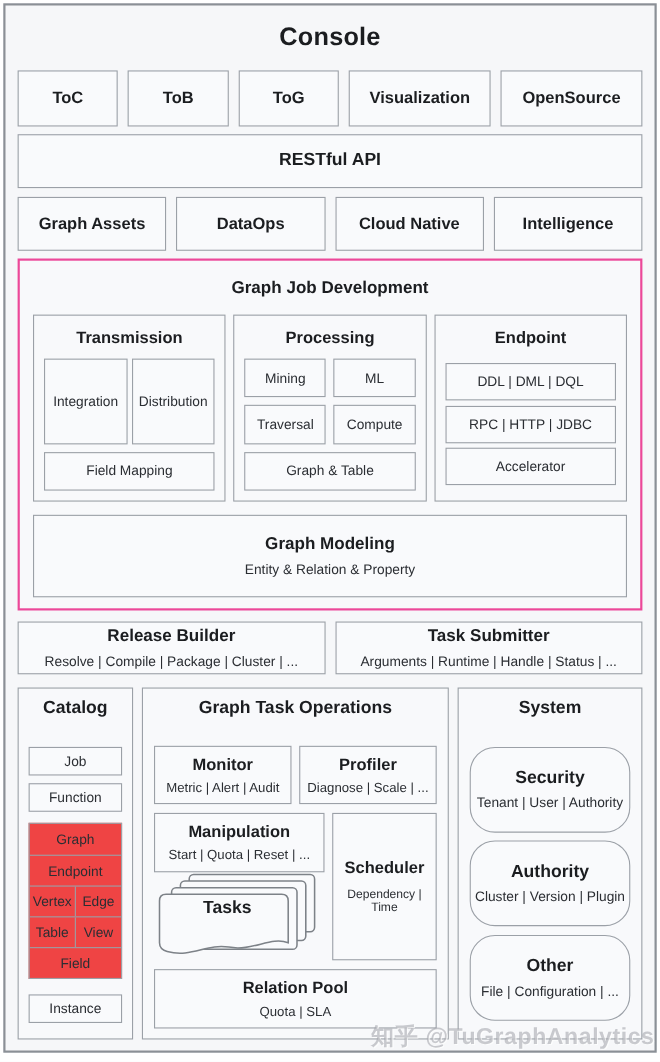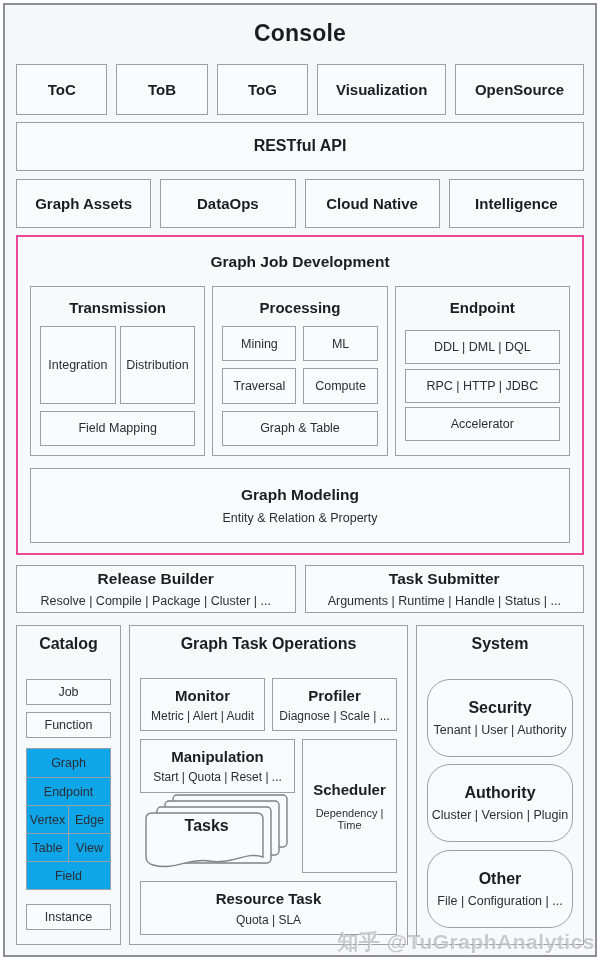--- a/index.html
+++ b/index.html
@@ -73,40 +73,40 @@
 
   
   .bottom { flex: 1; display: flex; gap: 8px; }
   .panel { border: 1px solid #9ba0a7; background: #f8f9fb; display: flex; flex-direction: column; }
   .panel-title { text-align: center; font-size: 16px; font-weight: bold; padding: 9px 0 4px 0; }
 
   .catalog { width: 105px; padding: 0 9px 9px 9px; }
   .cat-body { display: flex; flex-direction: column; flex: 1; padding-top: 22px; }
   .cat-item { height: 26px; font-size: 12.5px; color: #2b2e33; }
   .cat-item + .cat-item { margin-top: 7px; }
-  .cat-group { margin-top: 10px; border: 1px solid #9ba0a7; background: #0ea5e9; }
+  .cat-group { margin-top: 10px; border: 1px solid #9ba0a7; background: #ef4444; }
   .cat-row { display: flex; height: 28px; }
   .cat-row + .cat-row { border-top: 1px solid #9ba0a7; }
   .cat-cell {
     flex: 1 1 0; display: flex; align-items: center; justify-content: center;
     font-size: 12.5px; color: #2b2e33;
   }
   .cat-cell + .cat-cell { border-left: 1px solid #9ba0a7; }
   .cat-last { margin-top: 14px; }
 
   .gto { flex: 1; padding: 0 10px 9px 10px; }
   .gto-body { display: flex; flex-direction: column; flex: 1; padding-top: 21px; }
   .gto-row1 { display: flex; gap: 7px; height: 53px; }
   .duo { flex: 1 1 0; flex-direction: column; justify-content: center; gap: 5px; }
   .duo-title { font-size: 15px; font-weight: bold; }
   .duo-sub { font-size: 12px; color: #2b2e33; }
   .gto-mid { display: flex; gap: 7px; flex: 1; margin-top: 8px; }
   .gto-left { flex: 1; display: flex; flex-direction: column; }
   .manipulation { height: 54px; flex-direction: column; justify-content: center; gap: 5px; }
-  .tasks-wrap { flex: 1; display: flex; align-items: center; justify-content: flex-end; position: relative; }
+  .tasks-wrap { flex: 1; display: flex; align-items: center; justify-content: center; position: relative; }
   .tasks-label {
     position: absolute; left: 0; top: 24px; width: 86%;
     text-align: center; font-size: 16px; font-weight: bold;
   }
   .scheduler { width: 95px; flex-direction: column; justify-content: center; gap: 9px; padding: 4px; }
   .sched-sub { font-size: 11px; color: #2b2e33; }
   .resource-pool { margin-top: 8px; height: 54px; flex-direction: column; justify-content: center; gap: 6px; }
 
   .system { width: 168px; padding: 0 10px 9px 10px; }
   .sys-body { display: flex; flex-direction: column; flex: 1; justify-content: space-evenly; padding-top: 14px; }
@@ -266,21 +266,21 @@
               <div class="tasks-label">Tasks</div>
             </div>
           </div>
           <div class="box scheduler">
             <div class="duo-title">Scheduler</div>
             <div class="sched-sub">Dependency | Time</div>
           </div>
         </div>
 
         <div class="box resource-pool">
-          <div class="duo-title">Resource Task</div>
+          <div class="duo-title">Relation Pool</div>
           <div class="duo-sub">Quota | SLA</div>
         </div>
 
       </div>
     </div>
 
     <div class="panel system">
       <div class="panel-title">System</div>
       <div class="sys-body">
         <div class="box sys-item">

